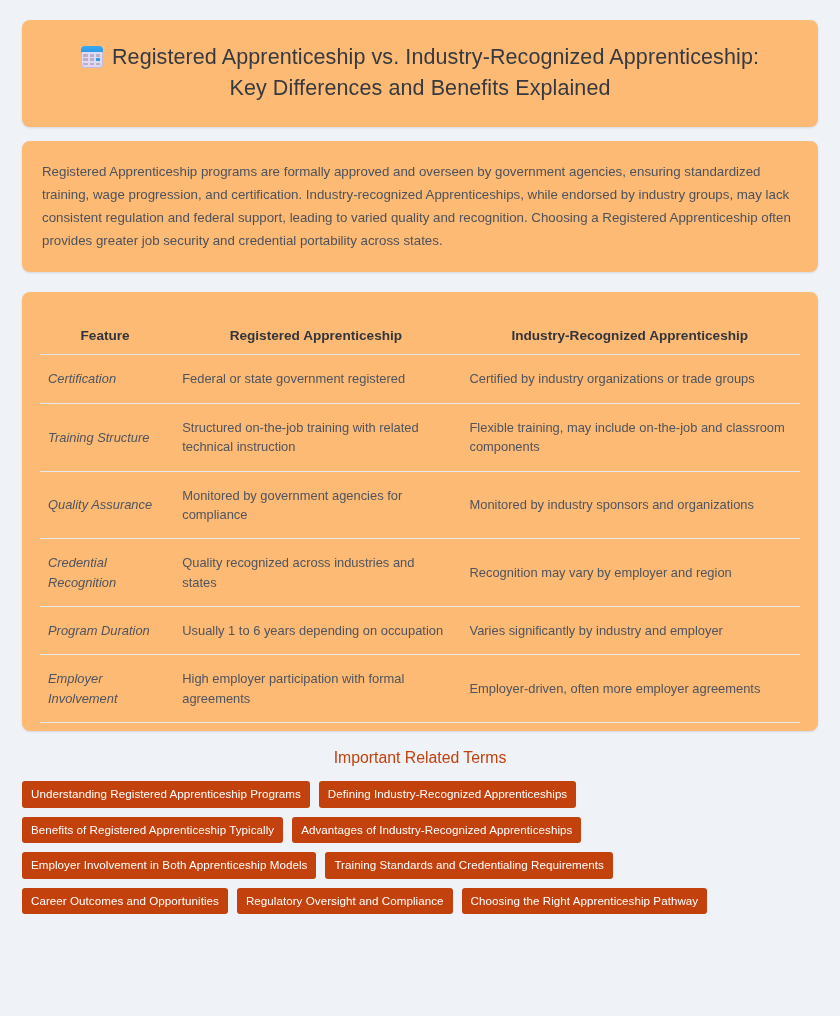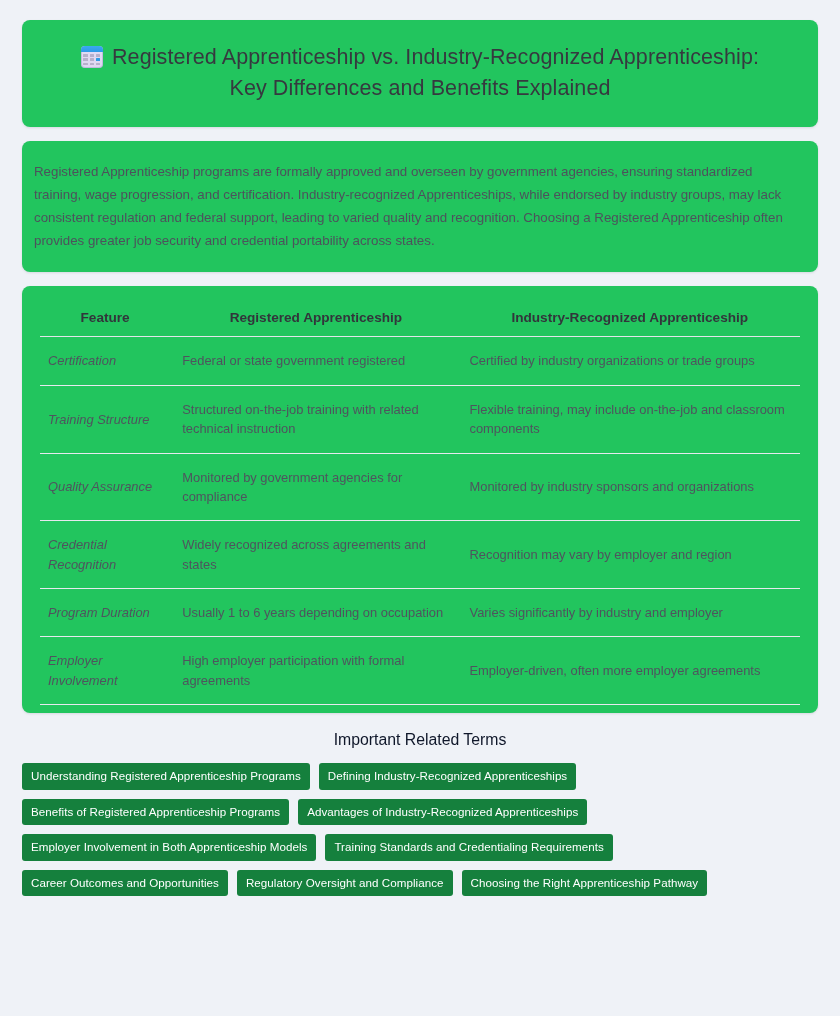--- a/index.html
+++ b/index.html
@@ -12,21 +12,21 @@
     font-family: "Liberation Sans", sans-serif;
     -webkit-font-smoothing: antialiased;
   }
   .page {
     width: 840px;
     min-height: 1016px;
     background: #eff2f7;
     padding: 20px 22px 0 22px;
   }
   .card {
-    background: #22c55e;
+    background: #fdba74;
     border-radius: 8px;
     box-shadow: 0 1px 3px rgba(16,24,40,0.07), 0 1px 2px rgba(16,24,40,0.04);
   }
 
   
   .title-card {
     padding: 22px 40px 24px 40px;
     margin-bottom: 14px;
   }
   .title-text {
@@ -60,33 +60,33 @@
     display: grid;
     grid-template-columns: repeat(3, 1fr);
     grid-template-rows: repeat(3, 1fr);
     gap: 1.5px;
   }
   .cal-icon .cal-grid i { background: #b7b0cc; border-radius: 0.5px; display:block; }
   .cal-icon .cal-grid i.on { background: #2e9ae8; }
 
   
   .desc-card {
-    padding: 20px 20px 20px 12px;
-    margin-bottom: 14px;
+    padding: 20px 20px 20px 20px;
+    margin-bottom: 20px;
   }
   .desc-text {
     margin: 0;
     font-size: 13.3px;
     line-height: 1.72;
     color: #4d525c;
   }
 
   
   .table-card {
-    padding: 18px 18px 8px 18px;
+    padding: 30px 18px 8px 18px;
     margin-bottom: 18px;
   }
   table.cmp {
     width: 100%;
     border-collapse: separate;
     border-spacing: 0;
   }
   table.cmp th {
     font-size: 13.6px;
     font-weight: bold;
@@ -107,32 +107,32 @@
     border-bottom: 1px solid #e6e9ee;
     vertical-align: middle;
   }
   table.cmp td.feature { color: #4f545e; font-style: italic; }
   table.cmp th:first-child, table.cmp td:first-child { padding-left: 8px; }
 
   
   .terms-title {
     text-align: center;
     font-size: 15.8px;
-    color: #0f172a;
+    color: #c2410c;
     margin: 0 0 14px 0;
     font-weight: 400;
   }
   .tag-wrap {
     display: flex;
     flex-wrap: wrap;
     gap: 9px 9px;
     margin: 0 0 22px 0;
   }
   .tag {
-    background: #15803d;
+    background: #c2410c;
     color: #ffffff;
     font-size: 11.6px;
     line-height: 1;
     padding: 7px 9px 8px 9px;
     border-radius: 3px;
     white-space: nowrap;
     letter-spacing: 0.05px;
   }
 </style>
 </head>
@@ -178,21 +178,21 @@
           <td>Structured on-the-job training with related technical instruction</td>
           <td>Flexible training, may include on-the-job and classroom components</td>
         </tr>
         <tr>
           <td class="feature">Quality Assurance</td>
           <td>Monitored by government agencies for compliance</td>
           <td>Monitored by industry sponsors and organizations</td>
         </tr>
         <tr>
           <td class="feature">Credential Recognition</td>
-          <td>Widely recognized across agreements and states</td>
+          <td>Quality recognized across industries and states</td>
           <td>Recognition may vary by employer and region</td>
         </tr>
         <tr>
           <td class="feature">Program Duration</td>
           <td>Usually 1 to 6 years depending on occupation</td>
           <td>Varies significantly by industry and employer</td>
         </tr>
         <tr>
           <td class="feature">Employer Involvement</td>
           <td>High employer participation with formal agreements</td>
@@ -200,21 +200,21 @@
         </tr>
       </tbody>
     </table>
   </div>
 
   <div>
     <h2 class="terms-title">Important Related Terms</h2>
     <div class="tag-wrap">
       <span class="tag">Understanding Registered Apprenticeship Programs</span>
       <span class="tag">Defining Industry-Recognized Apprenticeships</span>
-      <span class="tag">Benefits of Registered Apprenticeship Programs</span>
+      <span class="tag">Benefits of Registered Apprenticeship Typically</span>
       <span class="tag">Advantages of Industry-Recognized Apprenticeships</span>
       <span class="tag">Employer Involvement in Both Apprenticeship Models</span>
       <span class="tag">Training Standards and Credentialing Requirements</span>
       <span class="tag">Career Outcomes and Opportunities</span>
       <span class="tag">Regulatory Oversight and Compliance</span>
       <span class="tag">Choosing the Right Apprenticeship Pathway</span>
     </div>
   </div>
 
 </div>

